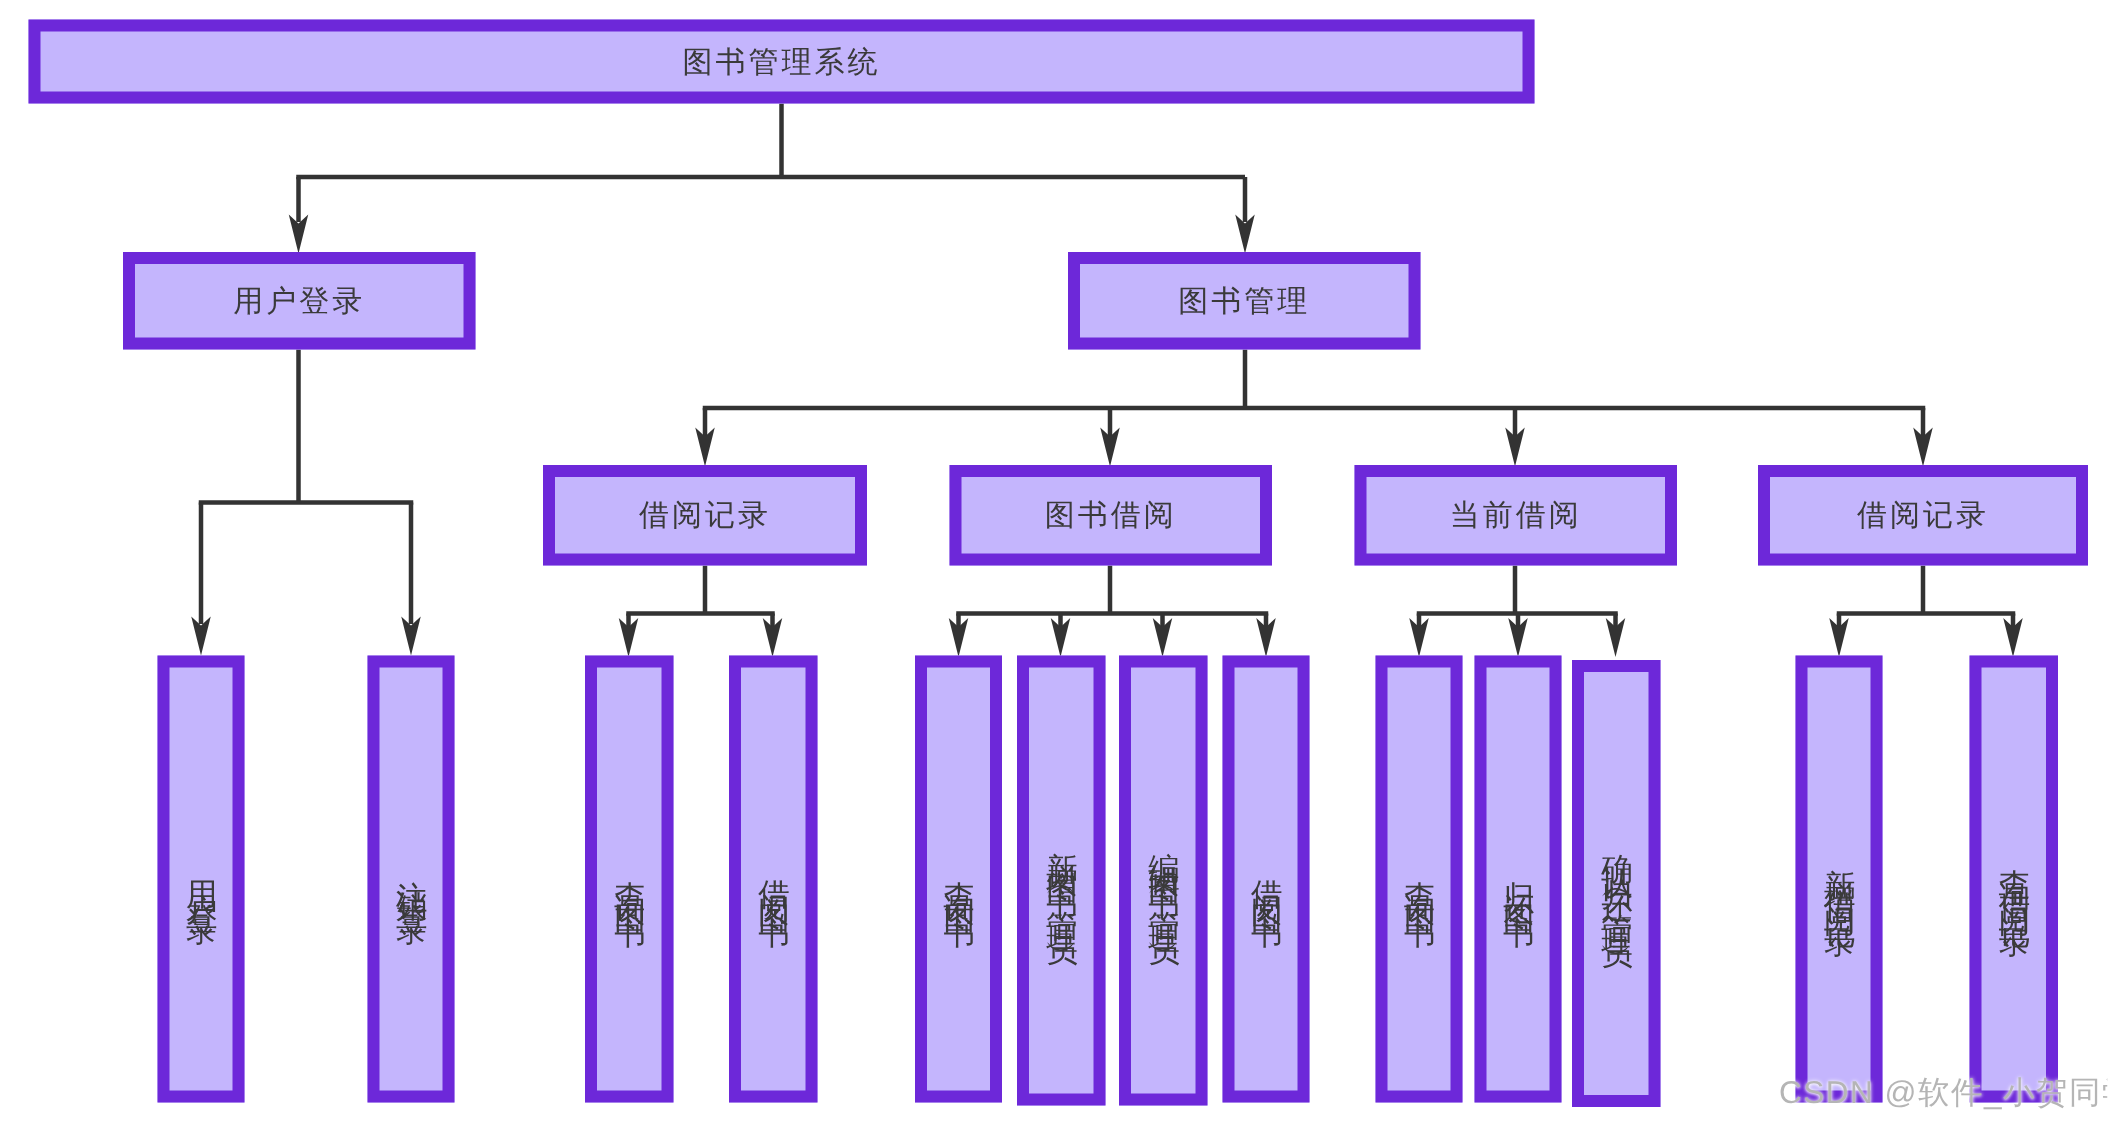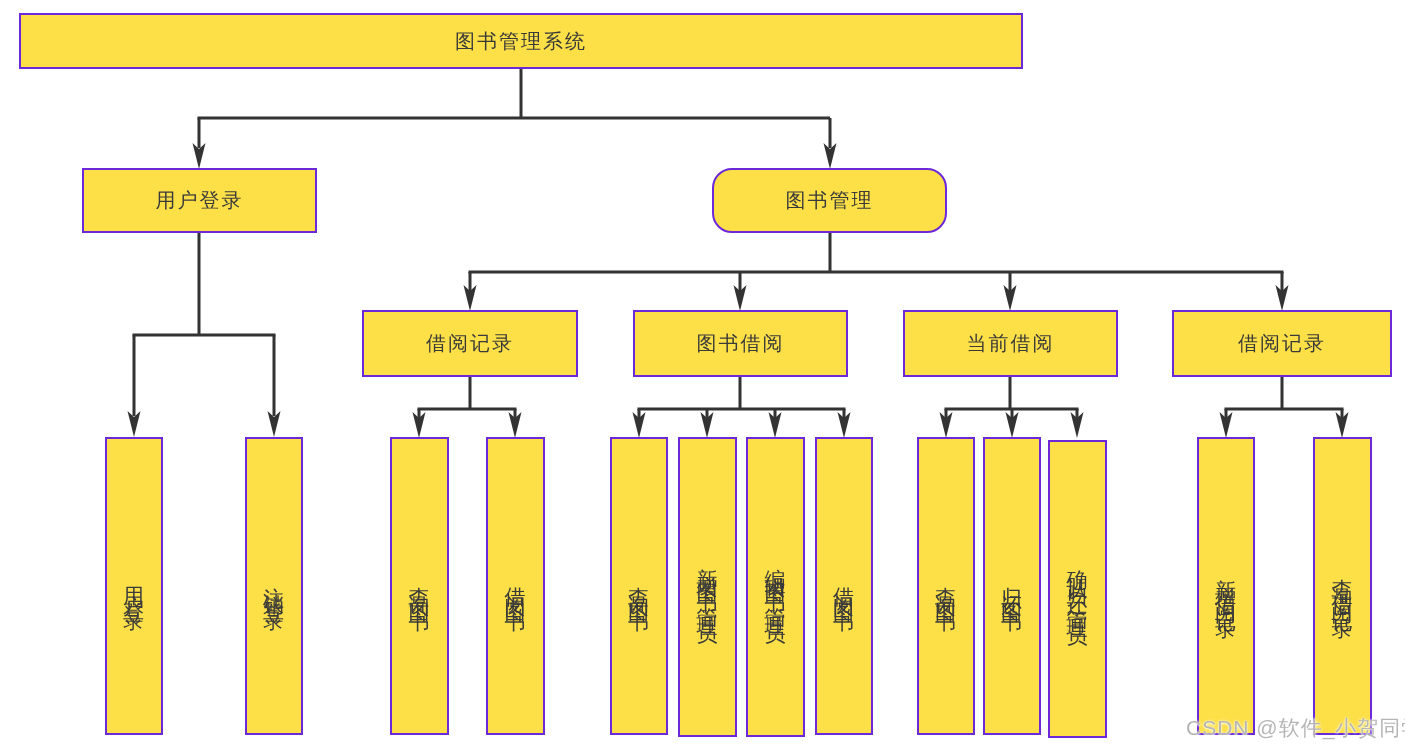--- a/index.html
+++ b/index.html
@@ -12,22 +12,22 @@
     overflow: hidden;
   }
   .wires {
     position: absolute;
     left: 0; top: 0;
     z-index: 0;
   }
   .box {
     position: absolute;
     box-sizing: border-box;
-    border: 2px solid #6d28d9;
-    background: #fde047;
+    border: 8px solid #6d28d9;
+    background: #c4b5fd;
     display: flex;
     align-items: center;
     justify-content: center;
     color: #3a3a3a;
     z-index: 1;
   }
   .h-label {
     font-size: 20px;
     letter-spacing: 2px;
     white-space: nowrap;
@@ -107,21 +107,21 @@
     </g>
   </svg>
 
   <div class="box" style="left:19px; top:13px; width:1004px; height:56px;">
     <span class="h-label">图书管理系统</span>
   </div>
 
   <div class="box" style="left:82px; top:168px; width:235px; height:65px;">
     <span class="h-label">用户登录</span>
   </div>
-  <div class="box" style="left:712px; top:168px; width:235px; height:65px;border-radius:20px;">
+  <div class="box" style="left:712px; top:168px; width:235px; height:65px;">
     <span class="h-label">图书管理</span>
   </div>
 
   <div class="box" style="left:362px; top:310px; width:216px; height:67px;">
     <span class="h-label">借阅记录</span>
   </div>
   <div class="box" style="left:633px; top:310px; width:215px; height:67px;">
     <span class="h-label">图书借阅</span>
   </div>
   <div class="box" style="left:903px; top:310px; width:215px; height:67px;">

